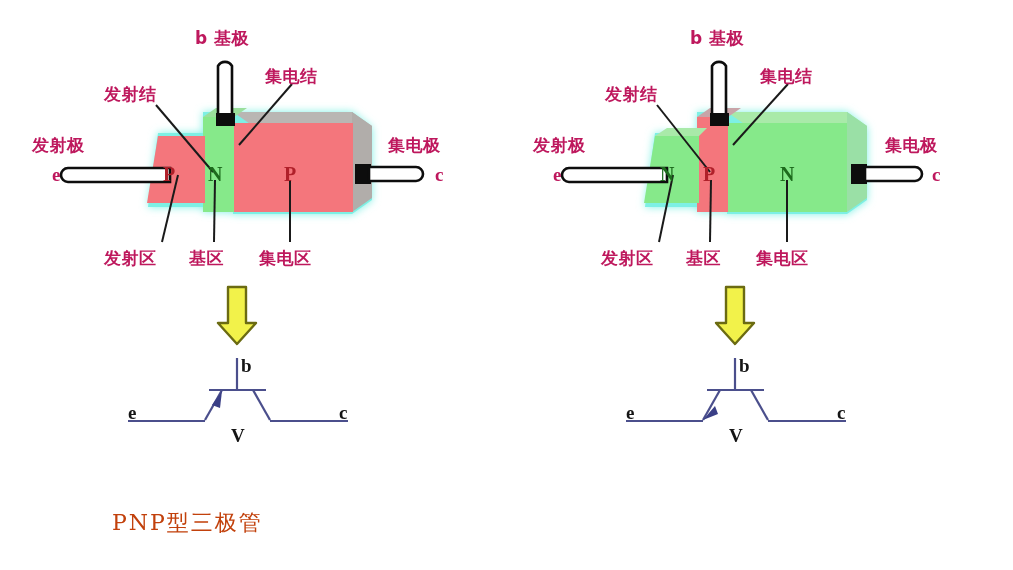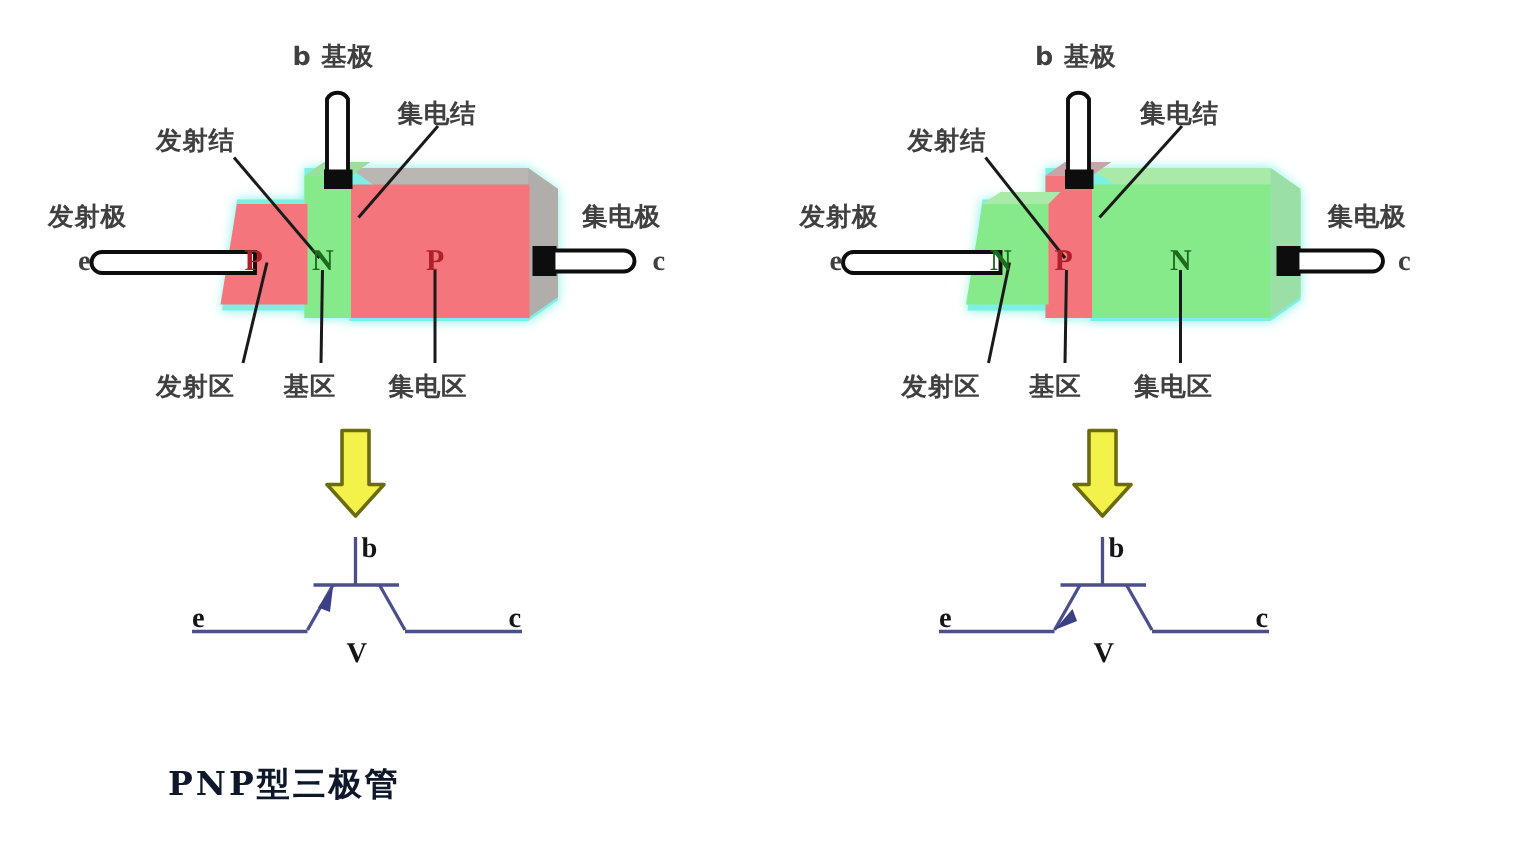--- a/index.html
+++ b/index.html
@@ -12,38 +12,38 @@
     position:relative;
   }
   .stage{position:absolute;left:0;top:0;width:1013px;height:570px;}
   .panel{position:absolute;top:0;width:506px;height:570px;}
   .panel.left{left:0;}
   .panel.right{left:507px;}
 
   
   .lbl{
     position:absolute;
-    color:#404040;
+    color:#be185d;
     font-family:"DejaVu Sans","Liberation Sans",sans-serif;
     font-weight:bold;
     white-space:nowrap;
     line-height:1;
     letter-spacing:0.5px;
   }
   .lbl.cn{font-size:17px;}
   .lbl.term{
     font-family:"Liberation Serif","DejaVu Serif",serif;
     font-size:19px;font-weight:bold;
   }
   .caption{
     position:absolute;
     font-family:"DejaVu Serif","Liberation Serif",serif;
-    font-weight:bold;
+    font-weight:normal;
     font-size:22px;
-    color:#0f172a;
+    color:#c2410c;
     letter-spacing:2px;
     white-space:nowrap;
     text-align:right;
   }
 
   
   .dope{
     position:absolute;
     font-family:"Liberation Serif","DejaVu Serif",serif;
     font-size:20px;

